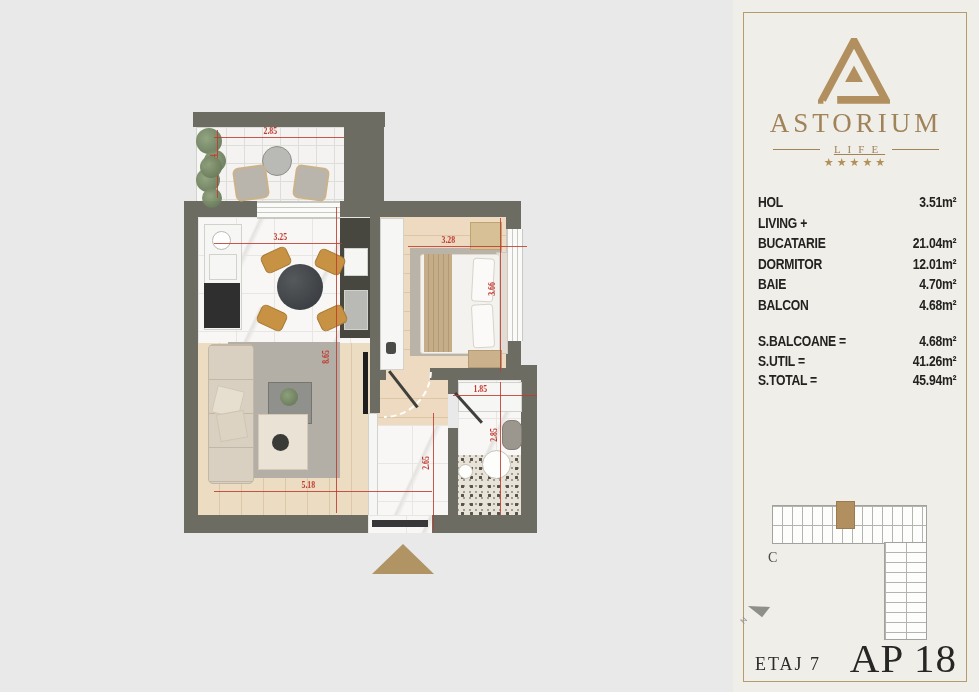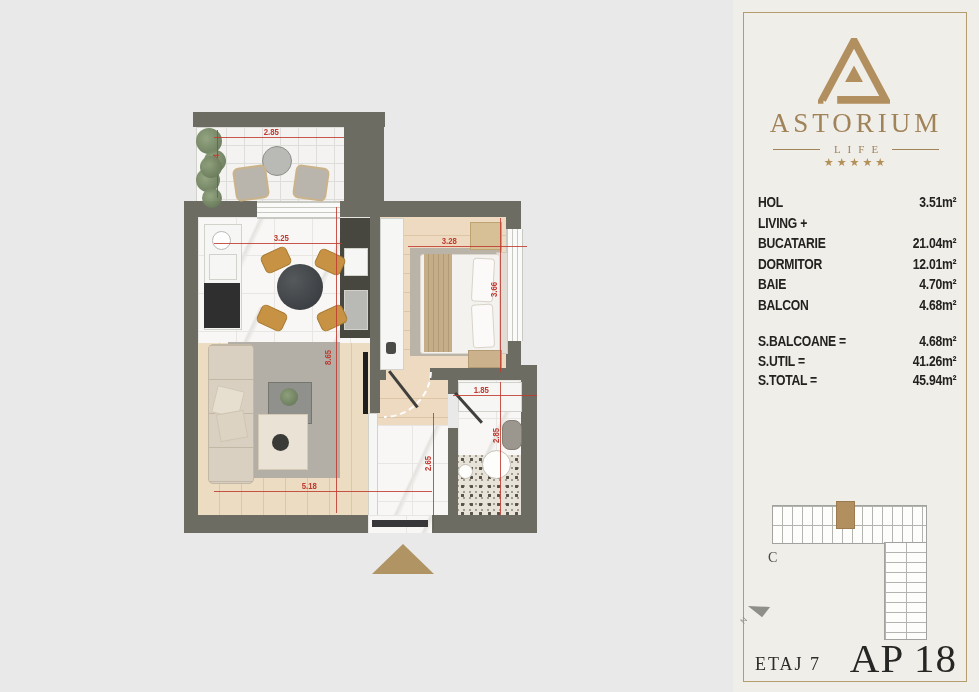--- a/index.html
+++ b/index.html
@@ -8,21 +8,21 @@
   .abs{position:absolute;}
   
   .panel{left:733px;top:0;width:246px;height:692px;background:#f0eee9;}
   .panel-border{left:743px;top:12px;width:222px;height:668px;border:1.5px solid #b49c6f;}
   .logo{left:818px;top:38px;width:72px;height:66px;}
   .brand{left:743px;top:108px;width:226px;text-align:center;
          font-family:"Liberation Serif",serif;font-size:27px;letter-spacing:4px;
          color:#a1835a;}
   .life-row{left:773px;top:143px;width:166px;display:flex;align-items:center;gap:7px;color:#a1835a;}
   .life-row .rule{flex:1;height:1px;background:#a1835a;}
-  .life-row .life{font-family:"Liberation Serif",serif;font-size:11px;letter-spacing:7px;text-indent:7px;}
+  .life-row .life{font-family:"Liberation Serif",serif;font-size:11px;letter-spacing:7px;text-indent:7px;text-decoration:underline;}
   .stars{left:743px;top:156px;width:226px;text-align:center;color:#b29058;
          font-size:11px;letter-spacing:3px;}
   .roomlist{left:758px;top:192px;width:228px;transform:scaleX(0.87);transform-origin:left top;
             color:#222220;font-weight:bold;font-size:14px;}
   .rrow{display:flex;justify-content:space-between;line-height:20.5px;letter-spacing:-0.3px;}
   .totals{margin-top:17px;}
   .trow{display:flex;justify-content:space-between;line-height:19.5px;letter-spacing:-0.3px;}
   
   .wing{background:#fdfdfc;border:1px solid #a2a29e;}
   .wing-h{left:772px;top:505px;width:153px;height:37px;
@@ -70,21 +70,21 @@
   .dimlabel.vert{transform:rotate(-90deg) scaleX(.82);}
   .chair{background:#c79243;border:1px solid #a87a33;border-radius:5px;}
   .whitebox{background:#f6f6f4;border:1px solid #d2d2cc;}
   .arc{border-right:2px dashed rgba(255,255,255,.95);border-bottom:2px dashed rgba(255,255,255,.95);
        border-radius:0 0 100% 0;}
   .leaf{background:#3f3f3c;width:3px;}
 </style>
 </head>
 <body>
 
-<div class="abs" style="left:0;top:0;width:733px;height:692px;">
+<div class="abs" style="left:0;top:0;width:733px;height:692px;font-family:Liberation Serif, serif;">
 
   <div class="abs tiles" style="left:208px;top:127px;width:136px;height:74px;"></div>
   <div class="abs marble" style="left:198px;top:217px;width:172px;height:126px;"></div>
   <div class="abs wood-v" style="left:198px;top:343px;width:172px;height:172px;"></div>
   <div class="abs wood-h" style="left:378px;top:217px;width:128px;height:151px;"></div>
   <div class="abs wood-h" style="left:374px;top:380px;width:74px;height:45px;"></div>
   <div class="abs marble" style="left:374px;top:425px;width:74px;height:90px;"></div>
   <div class="abs marble" style="left:458px;top:380px;width:63px;height:80px;"></div>
   <div class="abs terrazzo" style="left:458px;top:455px;width:63px;height:60px;"></div>
 

